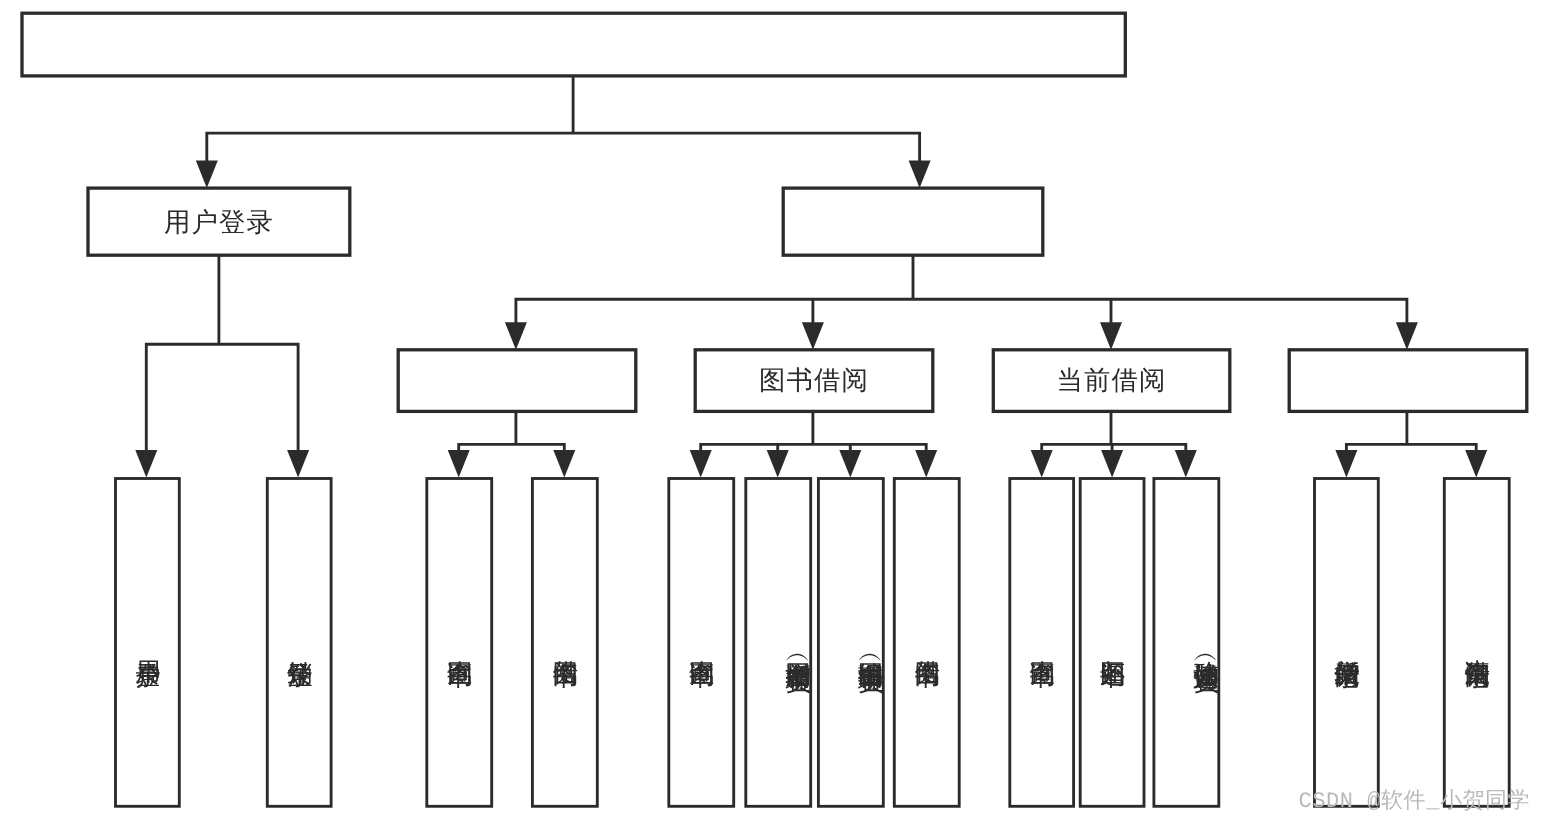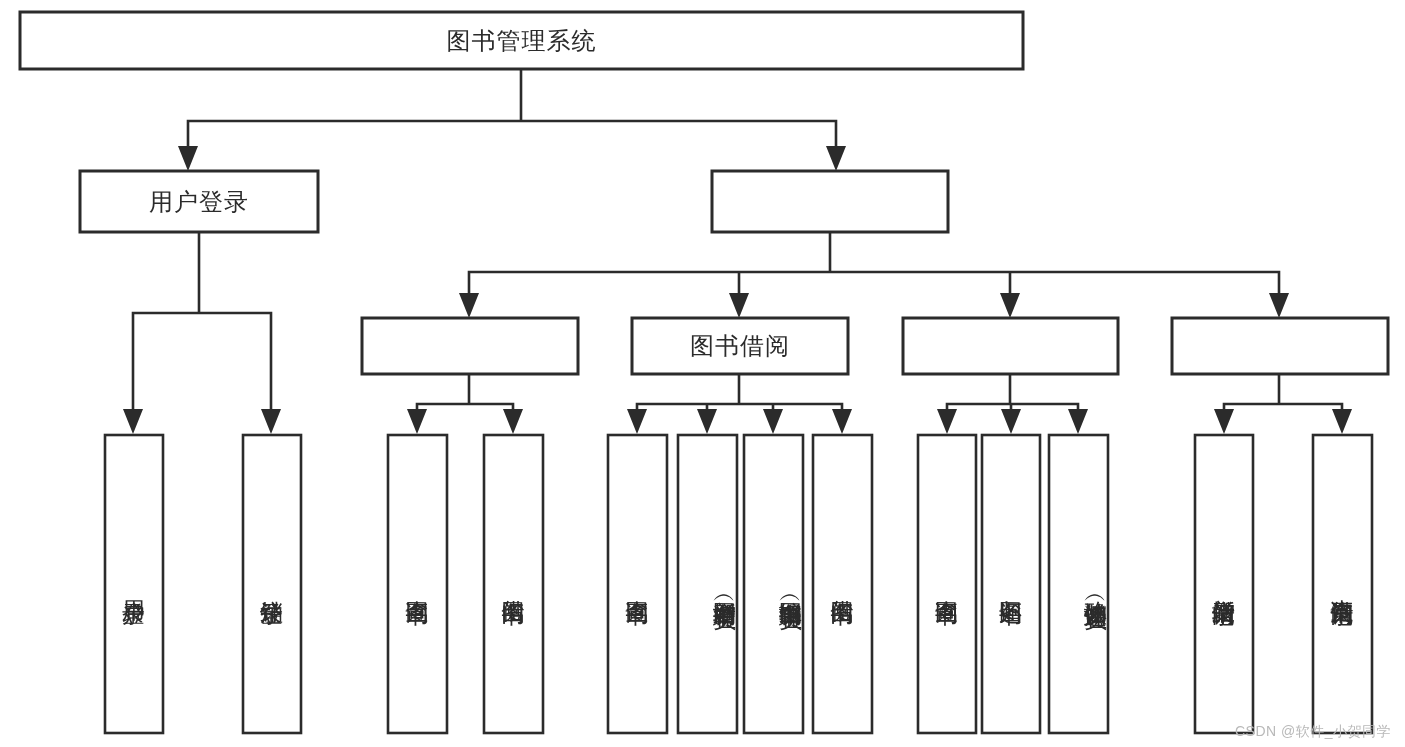--- a/index.html
+++ b/index.html
@@ -69,22 +69,22 @@
     font-size: 24px;
     color: #2b2b2b;
     letter-spacing: 1px;
     white-space: nowrap;
     pointer-events: none;
   }
   #watermark {
     position: absolute;
     right: 14px;
     bottom: 6px;
-    font-family: Liberation Sans, sans-serif;
-    font-size: 14px;
+    font-family: Liberation Mono, monospace;
+    font-size: 20px;
     color: #b9b9b9;
     letter-spacing: 0.5px;
     white-space: nowrap;
     pointer-events: none;
   }
 </style>
 </head>
 <body>
 
 <div id="diagram-root">
@@ -156,28 +156,28 @@
     <rect class="node-box-thin" x="678" y="435" width="59" height="298"></rect>
     <rect class="node-box-thin" x="744" y="435" width="59" height="298"></rect>
     <rect class="node-box-thin" x="813" y="435" width="59" height="298"></rect>
     <rect class="node-box-thin" x="918" y="435" width="58" height="298"></rect>
     <rect class="node-box-thin" x="982" y="435" width="58" height="298"></rect>
     <rect class="node-box-thin" x="1049" y="435" width="59" height="298"></rect>
     <rect class="node-box-thin" x="1195" y="435" width="58" height="298"></rect>
     <rect class="node-box-thin" x="1313" y="435" width="59" height="298"></rect>
   </svg>
 
-  <div class="htext-wrap" style="left:20px; top:12px; width:1003px; height:57px;">图书管理系统</div>
 
   <div class="htext-wrap" style="left:80px; top:171px; width:238px; height:61px;">用户登录</div>
 
 
 
   <div class="htext-wrap" style="left:632px; top:318px; width:216px; height:56px;">图书借阅</div>
 
+  <div class="htext-wrap" style="left:903px; top:318px; width:215px; height:56px;">当前借阅</div>
 
 
   <div class="vtext-wrap" style="left:105px; top:435px; width:58px; height:298px;">用户登录</div>
 
   <div class="vtext-wrap" style="left:243px; top:435px; width:58px; height:298px;">注销登录</div>
 
   <div class="vtext-wrap" style="left:388px; top:435px; width:59px; height:298px;">查询图书</div>
 
   <div class="vtext-wrap" style="left:484px; top:435px; width:59px; height:298px;">借阅图书</div>
 

